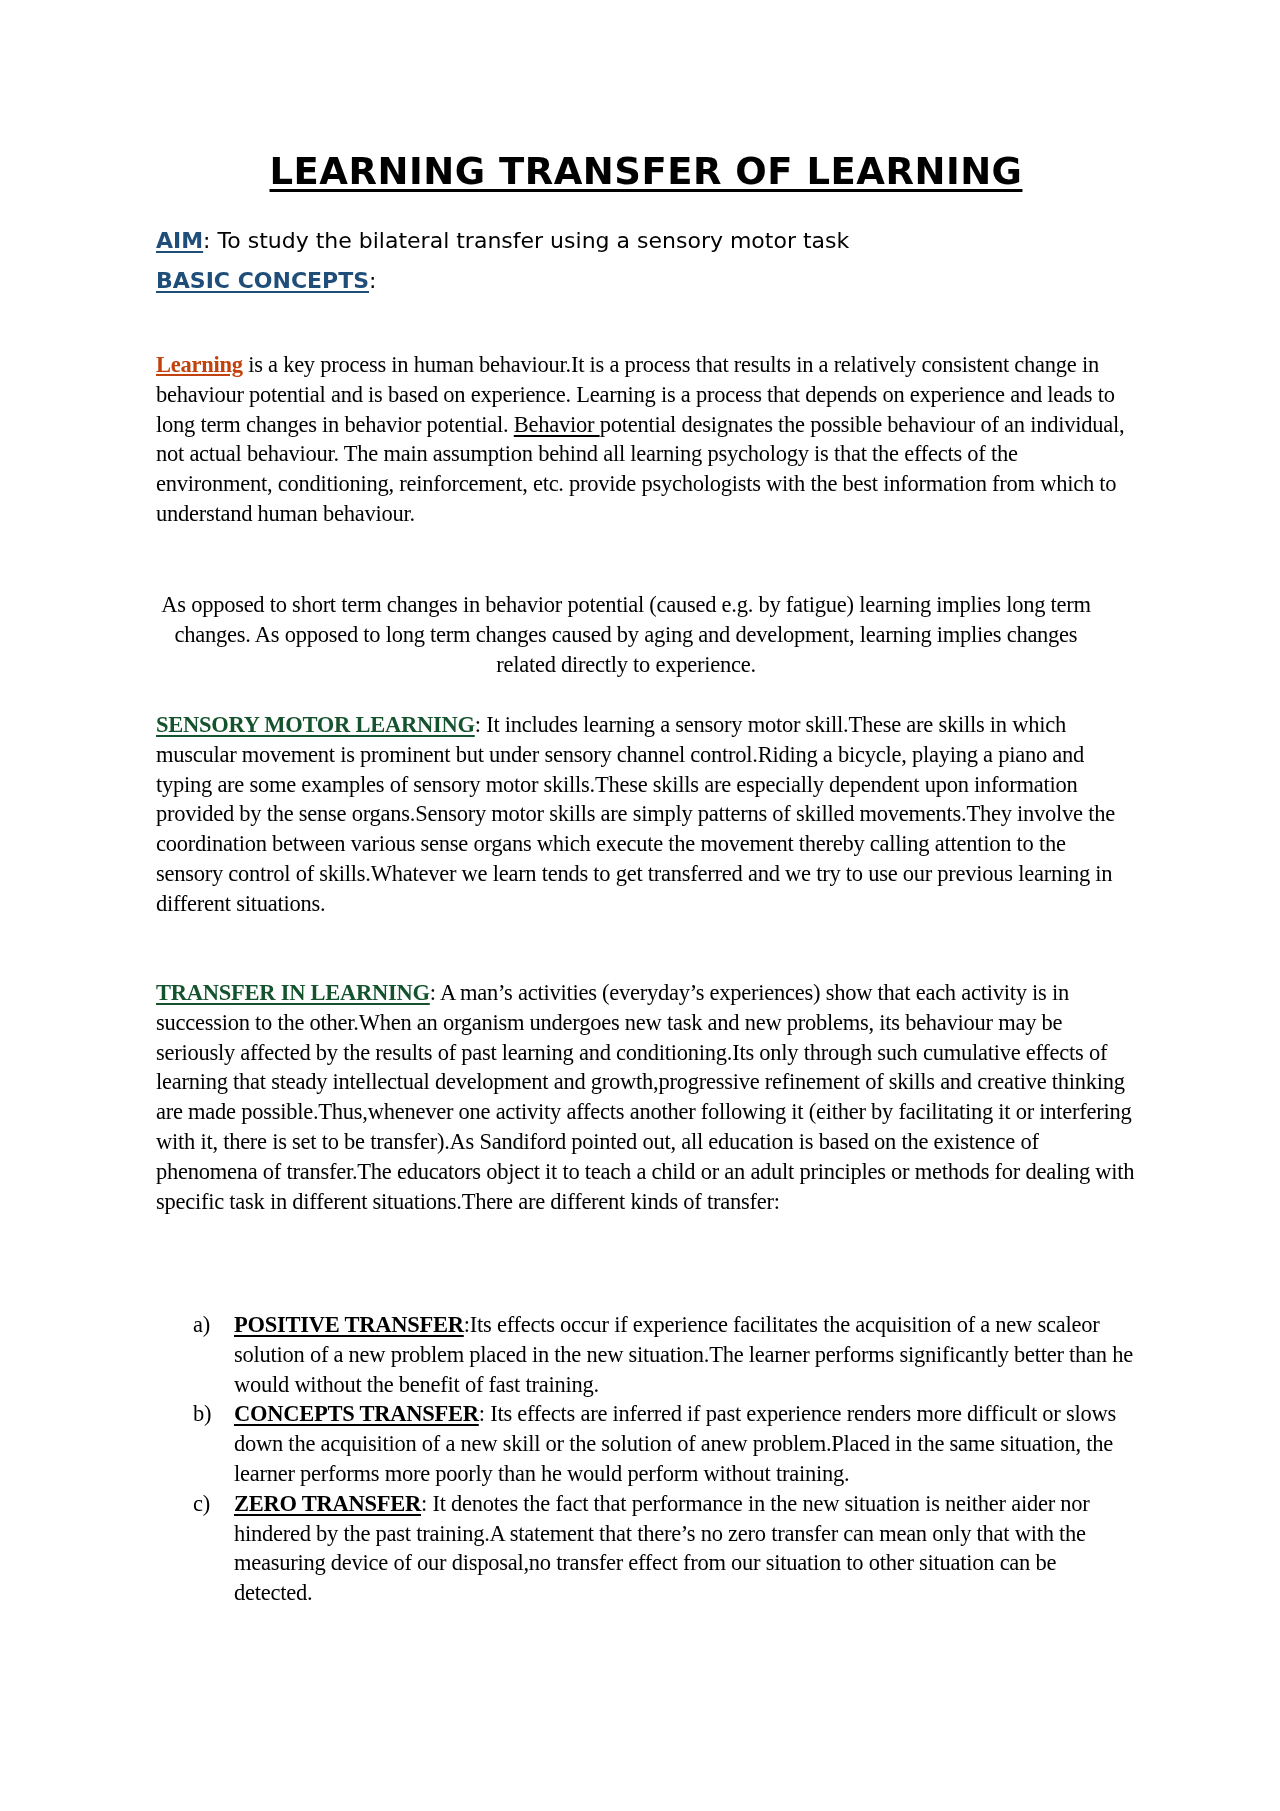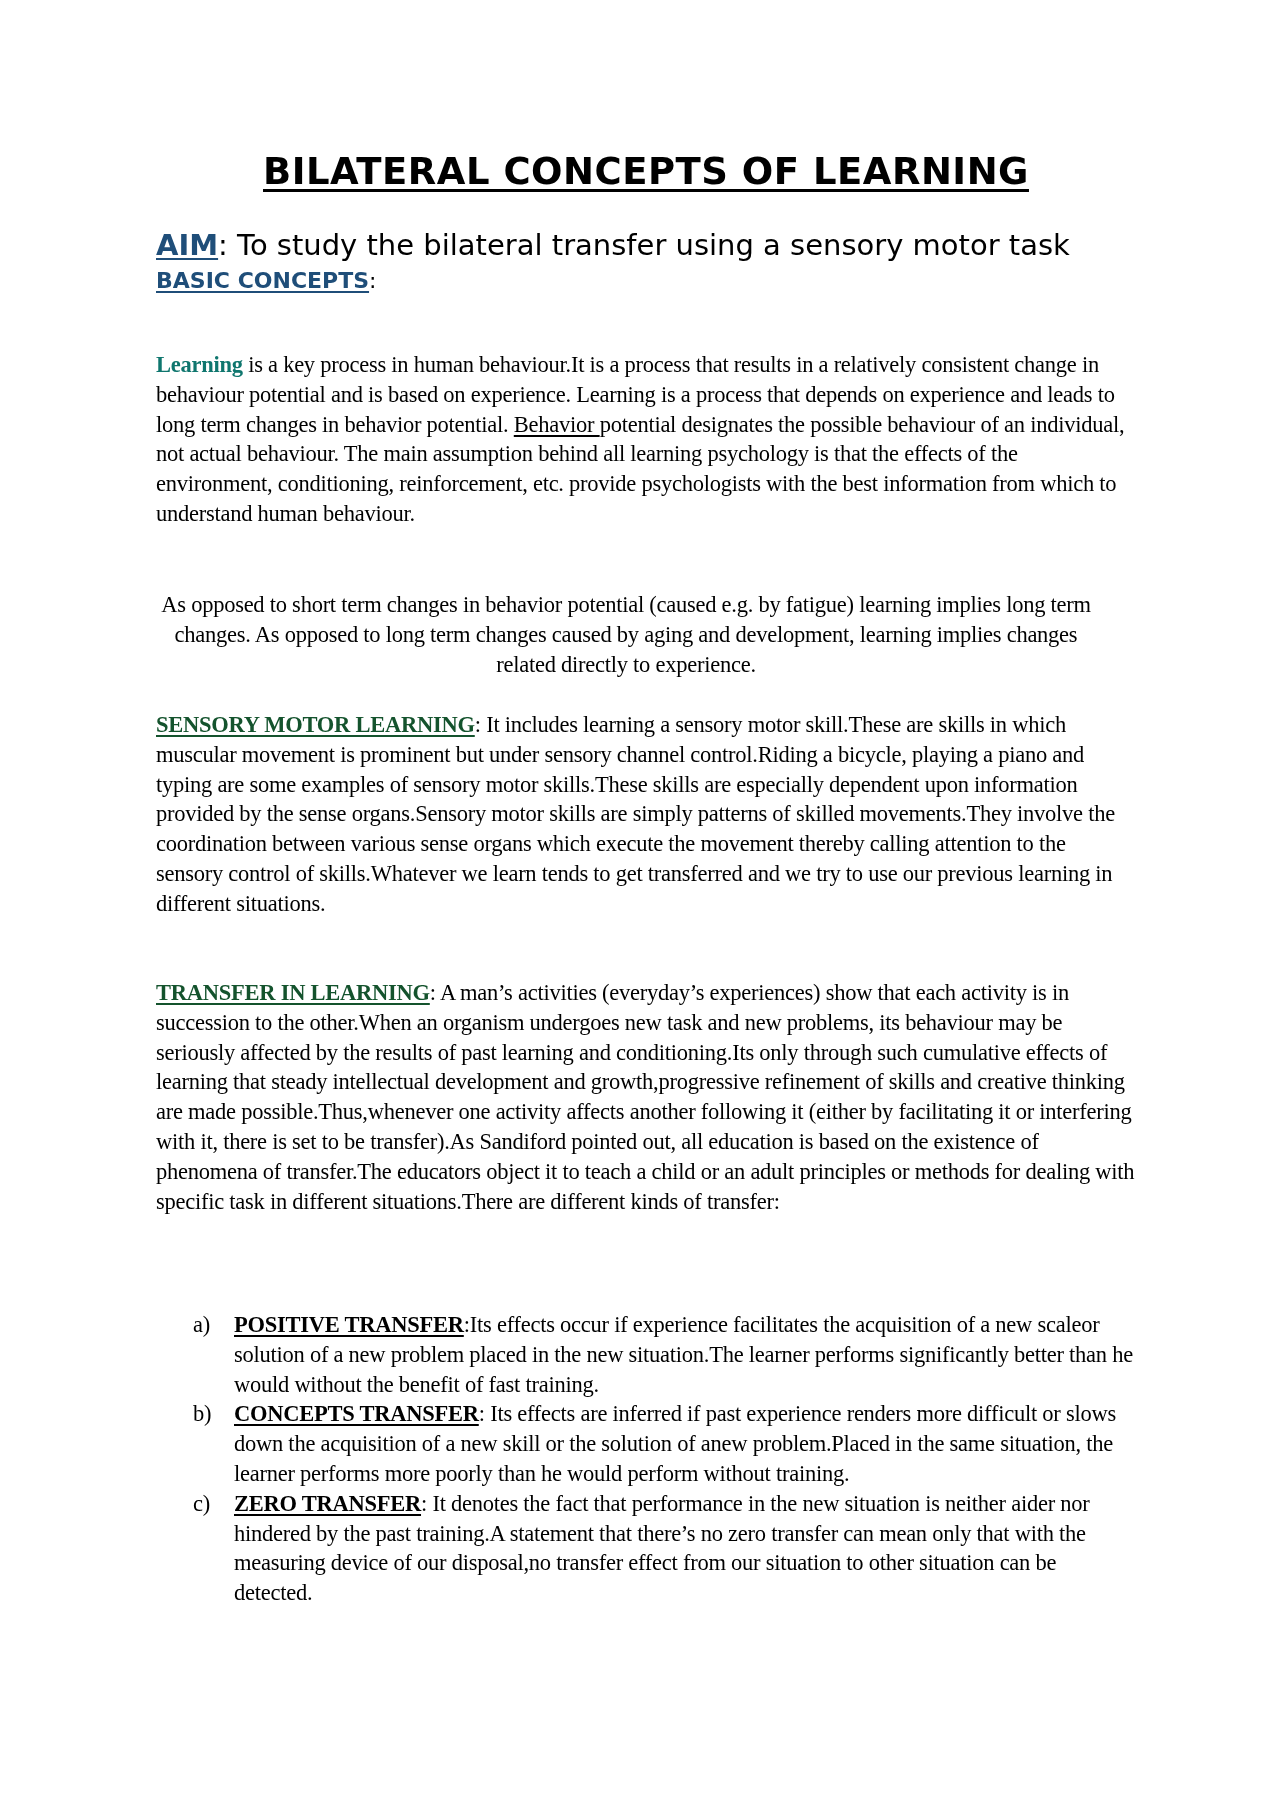--- a/index.html
+++ b/index.html
@@ -33,21 +33,21 @@
       text-decoration: underline;
       text-decoration-thickness: 3px;
       text-underline-offset: 5px;
       margin: 0;
     }
     .aim {
       position: absolute;
       top: 228px;
       left: 0;
       font-family: "DejaVu Sans", sans-serif;
-      font-size: 29px;
+      font-size: 22px;
       margin: 0;
       white-space: nowrap;
     }
     .blue-head {
       color: #1f4e79;
       font-weight: bold;
       text-decoration: underline;
       text-underline-offset: 3px;
     }
     .basic {
@@ -62,22 +62,23 @@
       position: absolute;
       left: 0;
       width: 980px;
       font-family: "Liberation Serif", serif;
       font-size: 22.5px;
       line-height: 29.8px;
       margin: 0;
       letter-spacing: -0.25px;
     }
     .green-bold {
-      color: #0f766e;
+      color: #c2410c;
       font-weight: bold;
+      text-decoration: underline;
     }
     .green-head {
       color: #14532d;
       font-weight: bold;
       text-decoration: underline;
       text-underline-offset: 3px;
     }
     .ul { text-decoration: underline; text-underline-offset: 3px; }
     .list {
       position: absolute;
@@ -103,21 +104,21 @@
       font-weight: bold;
       text-decoration: underline;
       text-underline-offset: 3px;
     }
   </style>
 </head>
 <body>
 
 <div class="page">
 
-  <h1 class="title">BILATERAL CONCEPTS OF LEARNING</h1>
+  <h1 class="title">LEARNING TRANSFER OF LEARNING</h1>
 
   <p class="aim"><span class="blue-head">AIM</span><span>:</span><span> To study the bilateral transfer using a sensory motor task</span></p>
 
   <p class="basic"><span class="blue-head">BASIC CONCEPTS</span><span>:</span></p>
 
   <p class="para" style="top:350px; width:975px;"><span class="green-bold">Learning</span><span> is a key process in human behaviour.It is a process that results in a relatively consistent change in behaviour potential and is based on experience. Learning is a process that depends on experience and leads to long term changes in behavior potential. </span><span class="ul">Behavior </span><span>potential designates the possible behaviour of an individual, not actual behaviour. The main assumption behind all learning psychology is that the effects of the environment, conditioning, reinforcement, etc. provide psychologists with the best information from which to understand human behaviour.</span></p>
 
   <p class="para" style="top:590px; width:940px;text-align:center;">As opposed to short term changes in behavior potential (caused e.g. by fatigue) learning implies long term changes. As opposed to long term changes caused by aging and development, learning implies changes related directly to experience.</p>
 
   <p class="para" style="top:710px;"><span class="green-head">SENSORY MOTOR LEARNING</span><span>: It includes learning a sensory motor skill.These are skills in which muscular movement is prominent but under sensory channel control.Riding a bicycle, playing a piano and typing are some examples of sensory motor skills.These skills are especially dependent upon information provided by the sense organs.Sensory motor skills are simply patterns of skilled movements.They involve the coordination between various sense organs which execute the movement thereby calling attention to the sensory control of skills.Whatever we learn tends to get transferred and we try to use our previous learning in different situations.</span></p>

